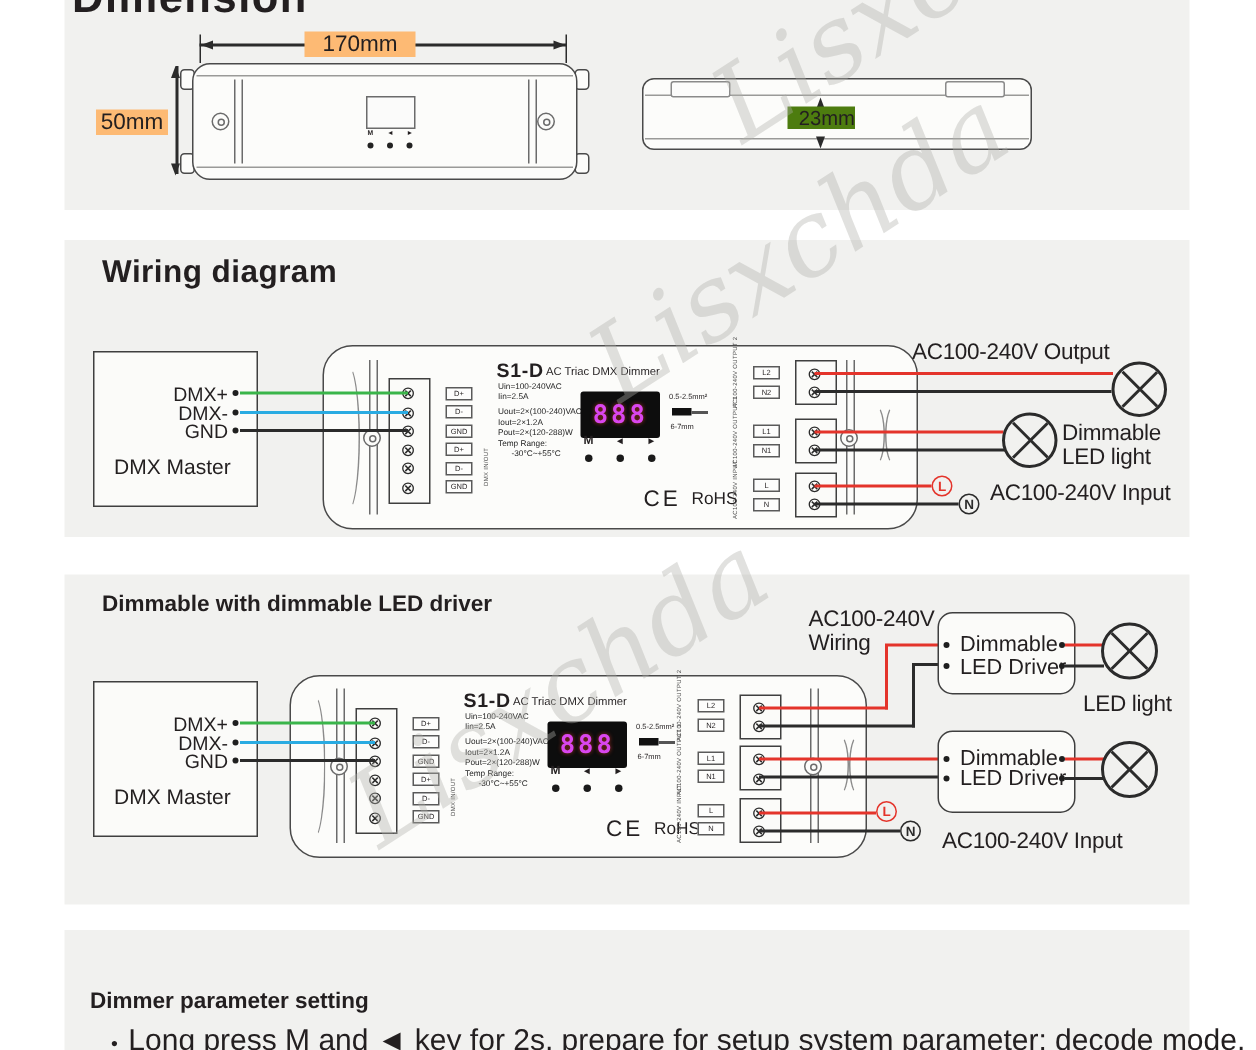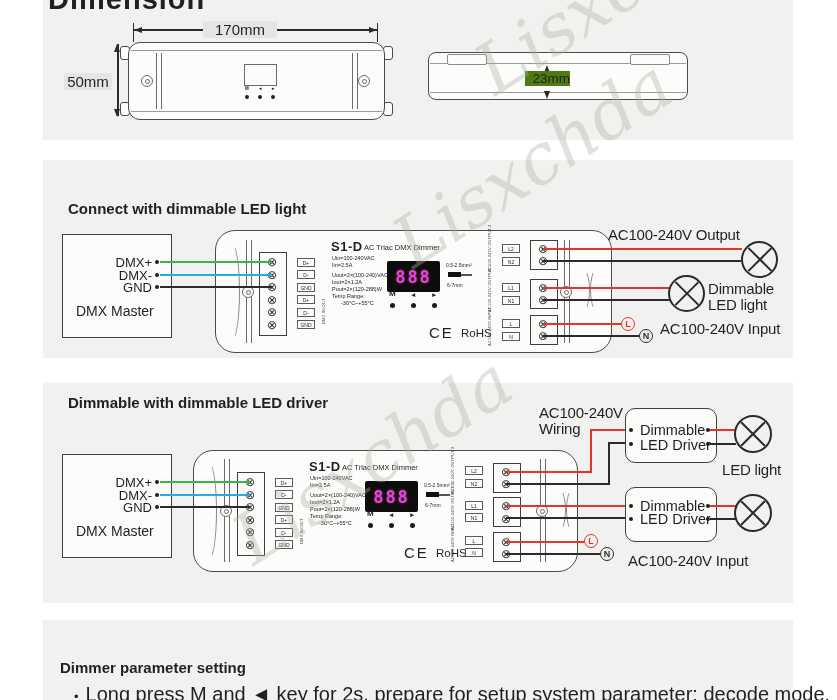--- a/index.html
+++ b/index.html
@@ -37,21 +37,21 @@
   .disp span{font-family:"DejaVu Sans Mono",monospace;font-weight:700;font-size:17px;color:#d946ef;letter-spacing:2px;text-shadow:0 0 3px rgba(255,70,50,.6);}
   .key{position:absolute;font-weight:700;}
   .drv{position:absolute;width:92px;height:55px;border:1.6px solid #3f3f3f;border-radius:10px;background:#fbfbf9;box-sizing:border-box;}
   .master{position:absolute;width:110px;height:104px;border:1.6px solid #3f3f3f;background:#fbfbf9;box-sizing:border-box;}
   .dl{position:absolute;background:#2b2b2b;}
   .arw{position:absolute;width:0;height:0;}
   .arw.al{border-top:3.5px solid transparent;border-bottom:3.5px solid transparent;border-right:8px solid #2b2b2b;}
   .arw.ar{border-top:3.5px solid transparent;border-bottom:3.5px solid transparent;border-left:8px solid #2b2b2b;}
   .arw.au{border-left:3.5px solid transparent;border-right:3.5px solid transparent;border-bottom:8px solid #2b2b2b;}
   .arw.ad{border-left:3.5px solid transparent;border-right:3.5px solid transparent;border-top:8px solid #2b2b2b;}
-  .dimlab{position:absolute;text-align:center;font-size:15px;background:#e5e5e5;}
+  .dimlab{position:absolute;text-align:center;font-size:15px;background:#fdba74;}
   .tab{position:absolute;width:10px;height:14px;border:1.2px solid #4a4a4a;border-radius:3px;background:#fcfcfa;box-sizing:border-box;}
   .recess{position:absolute;border:1px solid #8a8a8a;border-radius:2px;background:#fcfcfb;}
   .thin{position:absolute;background:#9a9a98;}
   .wm{position:absolute;font-family:"DejaVu Serif",serif;font-style:italic;font-size:70px;color:rgba(176,176,170,0.38);transform:rotate(-33deg);transform-origin:left top;z-index:6;pointer-events:none;white-space:nowrap;}
   .h-big{position:absolute;font-weight:700;font-size:21px;letter-spacing:.3px;}
   .h-sub{position:absolute;font-weight:700;font-size:15px;}
   .wlab{position:absolute;white-space:nowrap;font-size:15px;letter-spacing:-.2px;text-align:right;}
 </style>
 </head>
 <body>
@@ -98,21 +98,21 @@
 
   <div class="body" style="left:428px;top:52px;width:260px;height:48px;border-radius:8px"></div>
   <div class="thin" style="left:430px;top:63px;width:256px;height:1px"></div>
   <div class="thin" style="left:430px;top:92px;width:256px;height:1px"></div>
   <div class="recess" style="left:447px;top:54px;width:38px;height:9px"></div>
   <div class="recess" style="left:630px;top:54px;width:38px;height:9px"></div>
   <div class="arw au" style="left:544px;top:65px"></div>
   <div class="arw ad" style="left:544px;top:91px"></div>
   <div class="lbl" style="left:525px;top:71px;width:45px;text-align:right;font-size:13.5px;background:#4d7c0f">23mm</div>
 
-  <div class="h-sub" style="left:68px;top:200px">Connect with dimmable LED light</div>
+  <div class="h-big" style="left:68px;top:170px">Wiring diagram</div>
 
   <div class="master" style="left:62px;top:234px"></div>
   <div class="rlab" style="left:72px;top:255px">DMX+</div>
   <div class="rlab" style="left:72px;top:267.5px">DMX-</div>
   <div class="rlab" style="left:72px;top:280px">GND</div>
   <div class="lbl" style="left:76px;top:303px;font-size:14px">DMX Master</div>
   <div class="dot" style="left:155px;top:260px"></div>
   <div class="dot" style="left:155px;top:272.5px"></div>
   <div class="dot" style="left:155px;top:285px"></div>
 

